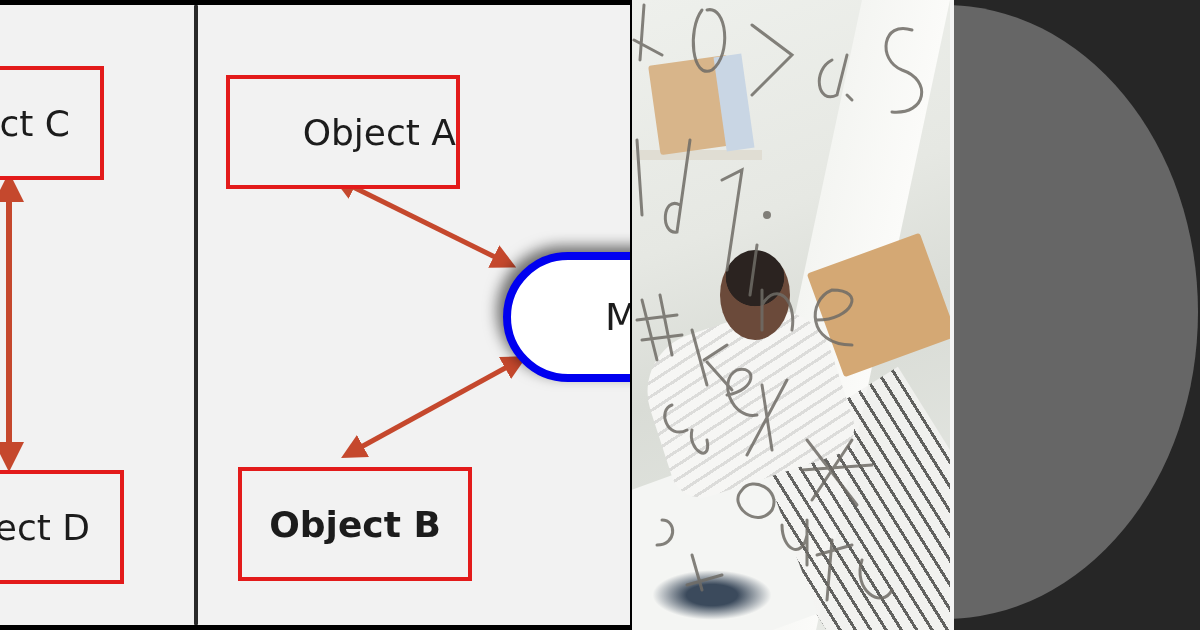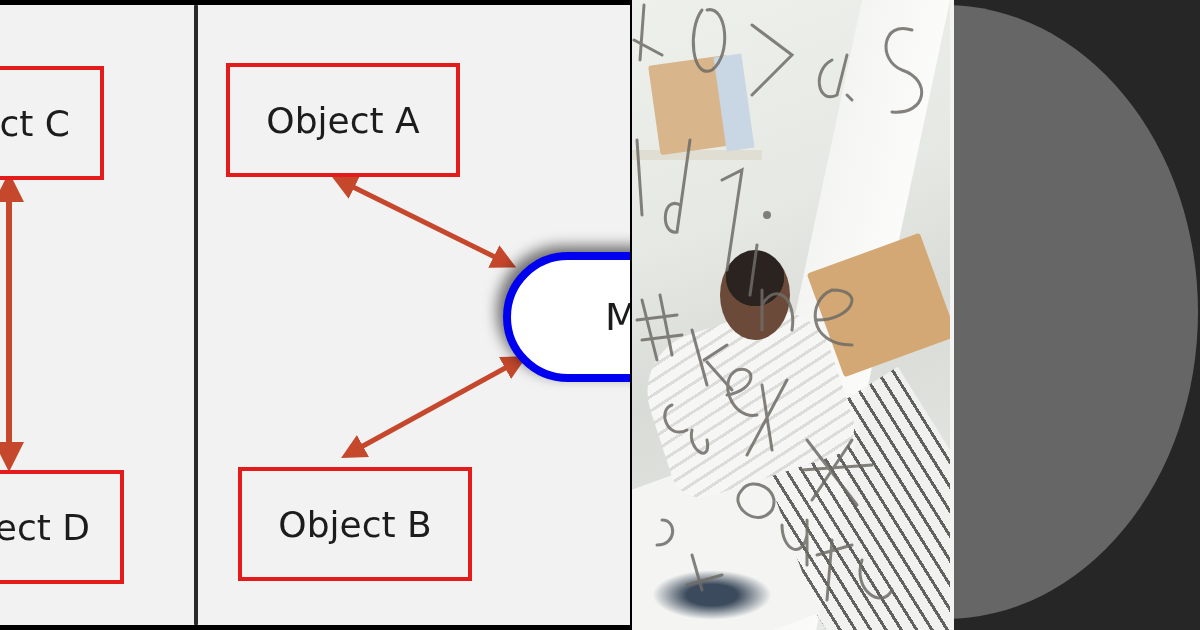--- a/index.html
+++ b/index.html
@@ -19,22 +19,22 @@
       position: absolute; left: 194px; top: 5px; width: 4px; height: 620px;
       background: #2a2a2a; border-radius: 1px;
     }
     .obj-box {
       position: absolute; border: 4px solid #e31b1b; background: #f2f2f2;
       display: flex; align-items: center; justify-content: center;
       font-size: 36px; color: #1c1c1c; letter-spacing: 0px; white-space: nowrap;
     }
     .obj-c { left: -60px; top: 61px; width: 164px; height: 114px; justify-content: flex-end; padding-right: 30px; }
     .obj-d { left: -60px; top: 465px; width: 184px; height: 114px; justify-content: flex-end; padding-right: 30px; }
-    .obj-a { left: 226px; top: 58px; width: 234px; height: 114px; }
-    .obj-b { left: 238px; top: 462px; width: 234px; height: 114px; }
+    .obj-a { left: 226px; top: 70px; width: 234px; height: 114px; justify-content: flex-end; }
+    .obj-b { left: 238px; top: 462px; width: 234px; height: 114px; font-weight: bold; }
 
     .mediator {
       position: absolute; left: 503px; top: 247px; width: 220px; height: 130px;
       border: 8px solid #0000f0; border-radius: 65px; background: #fff;
       box-shadow: -6px -6px 14px rgba(0,0,0,0.55);
       display: flex; align-items: center; padding-left: 94px;
       font-size: 38px; color: #1c1c1c;
     }
     .arrows { position: absolute; left: 0; top: 0; width: 630px; height: 620px; pointer-events: none; }
     .bottom-bar {

